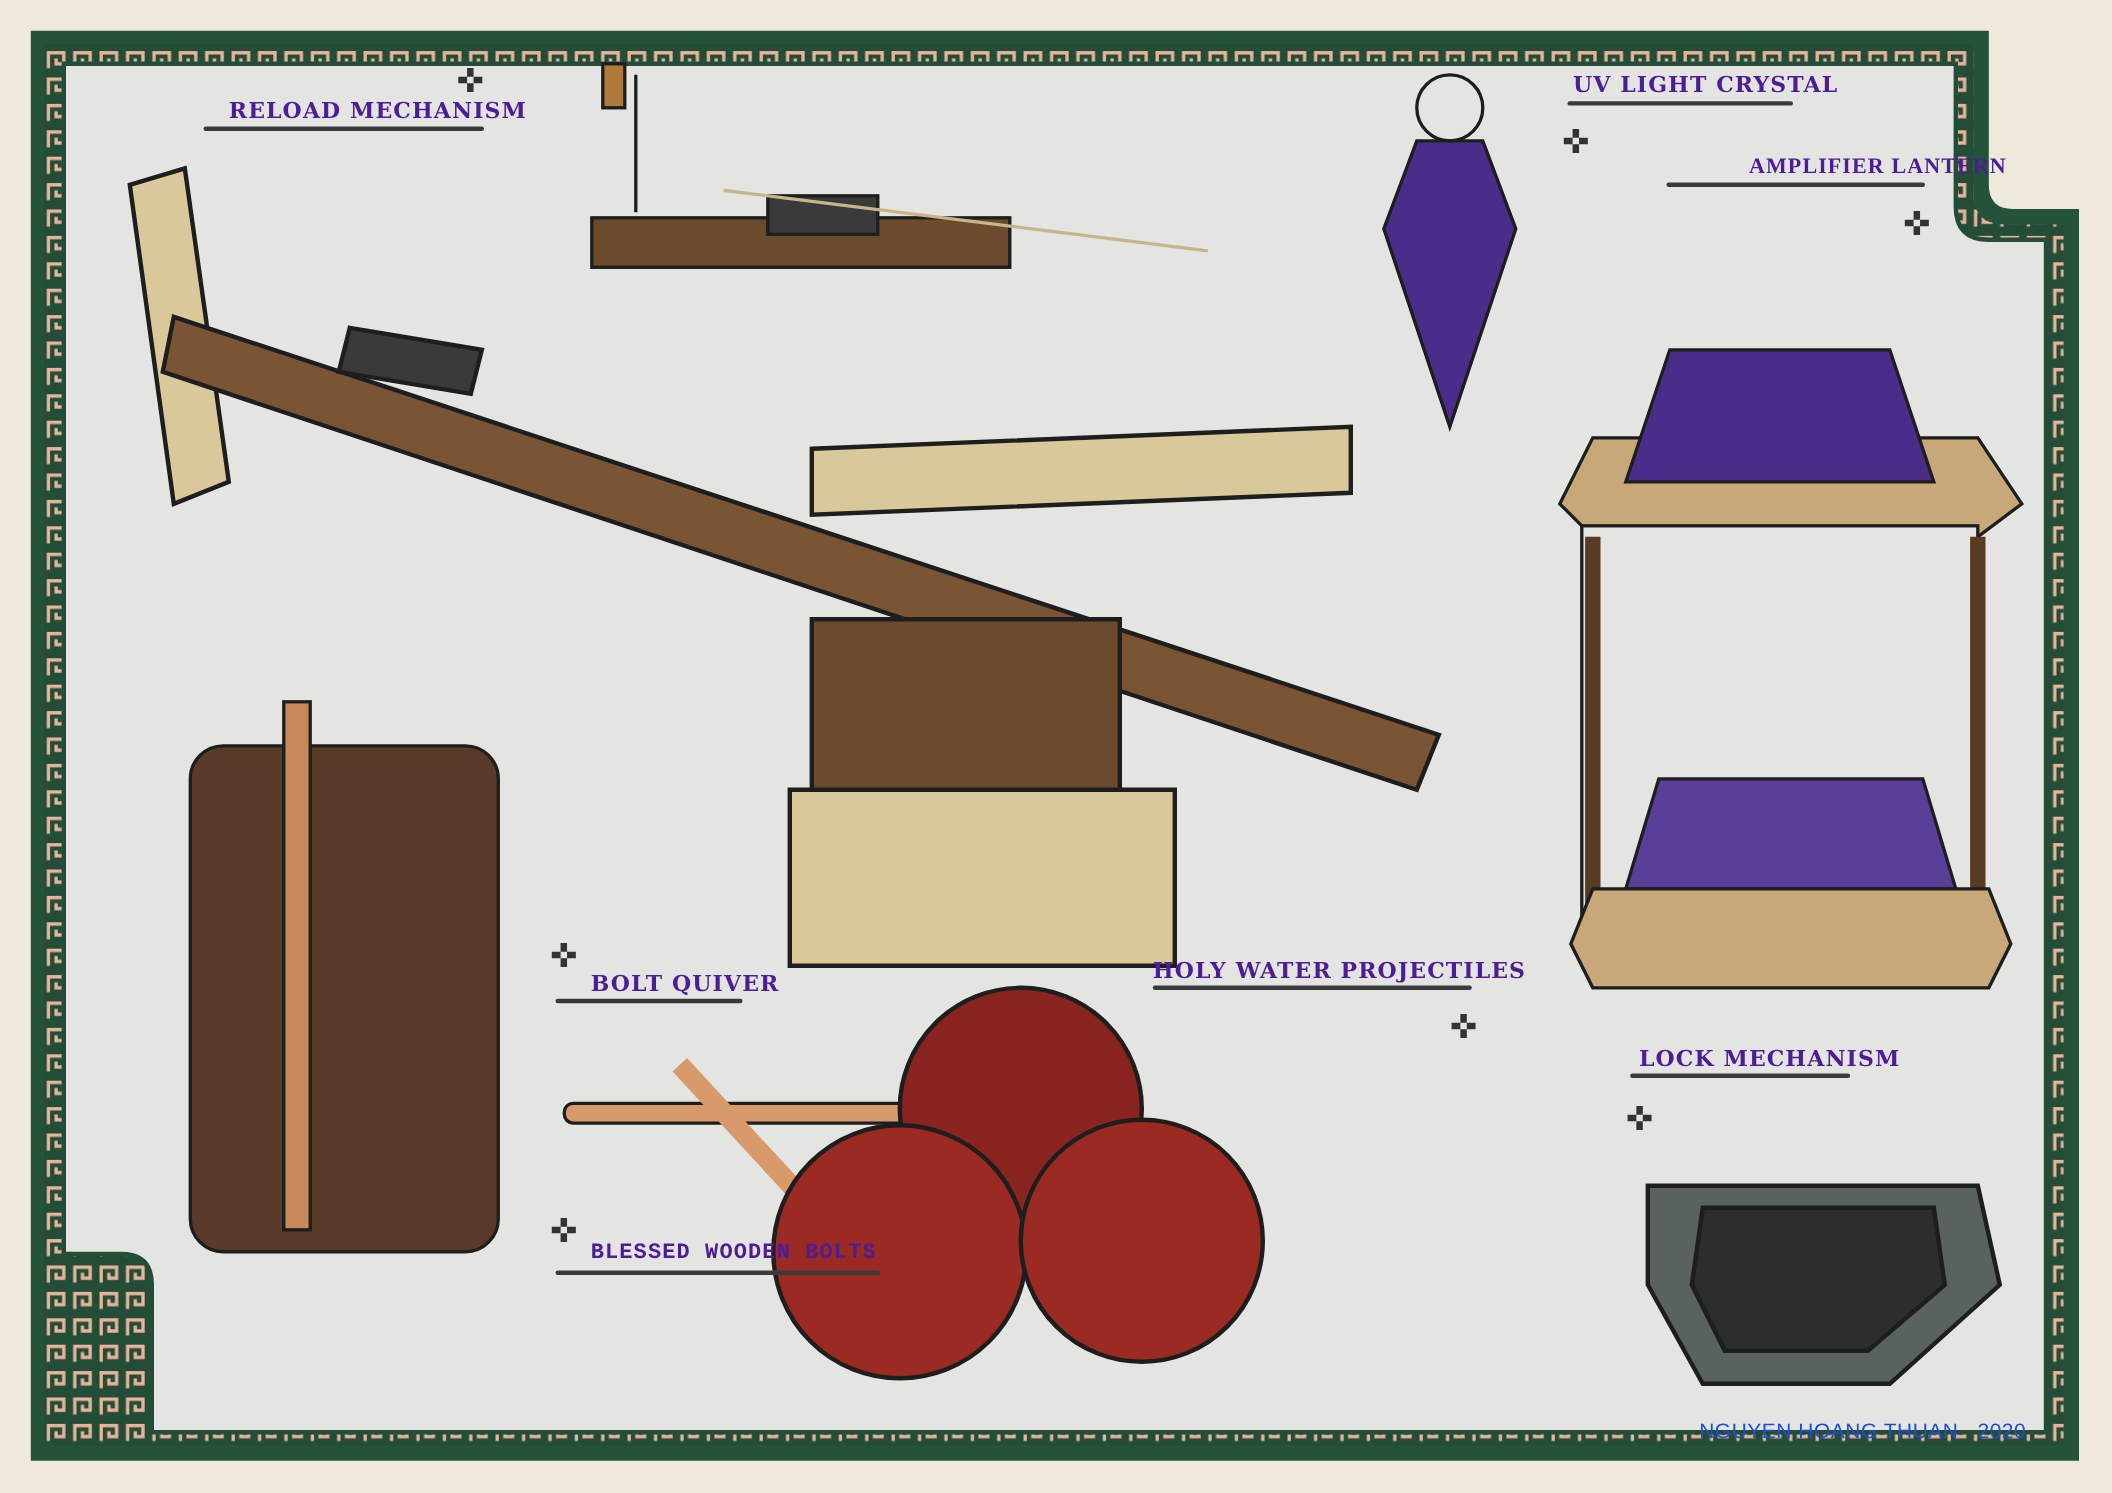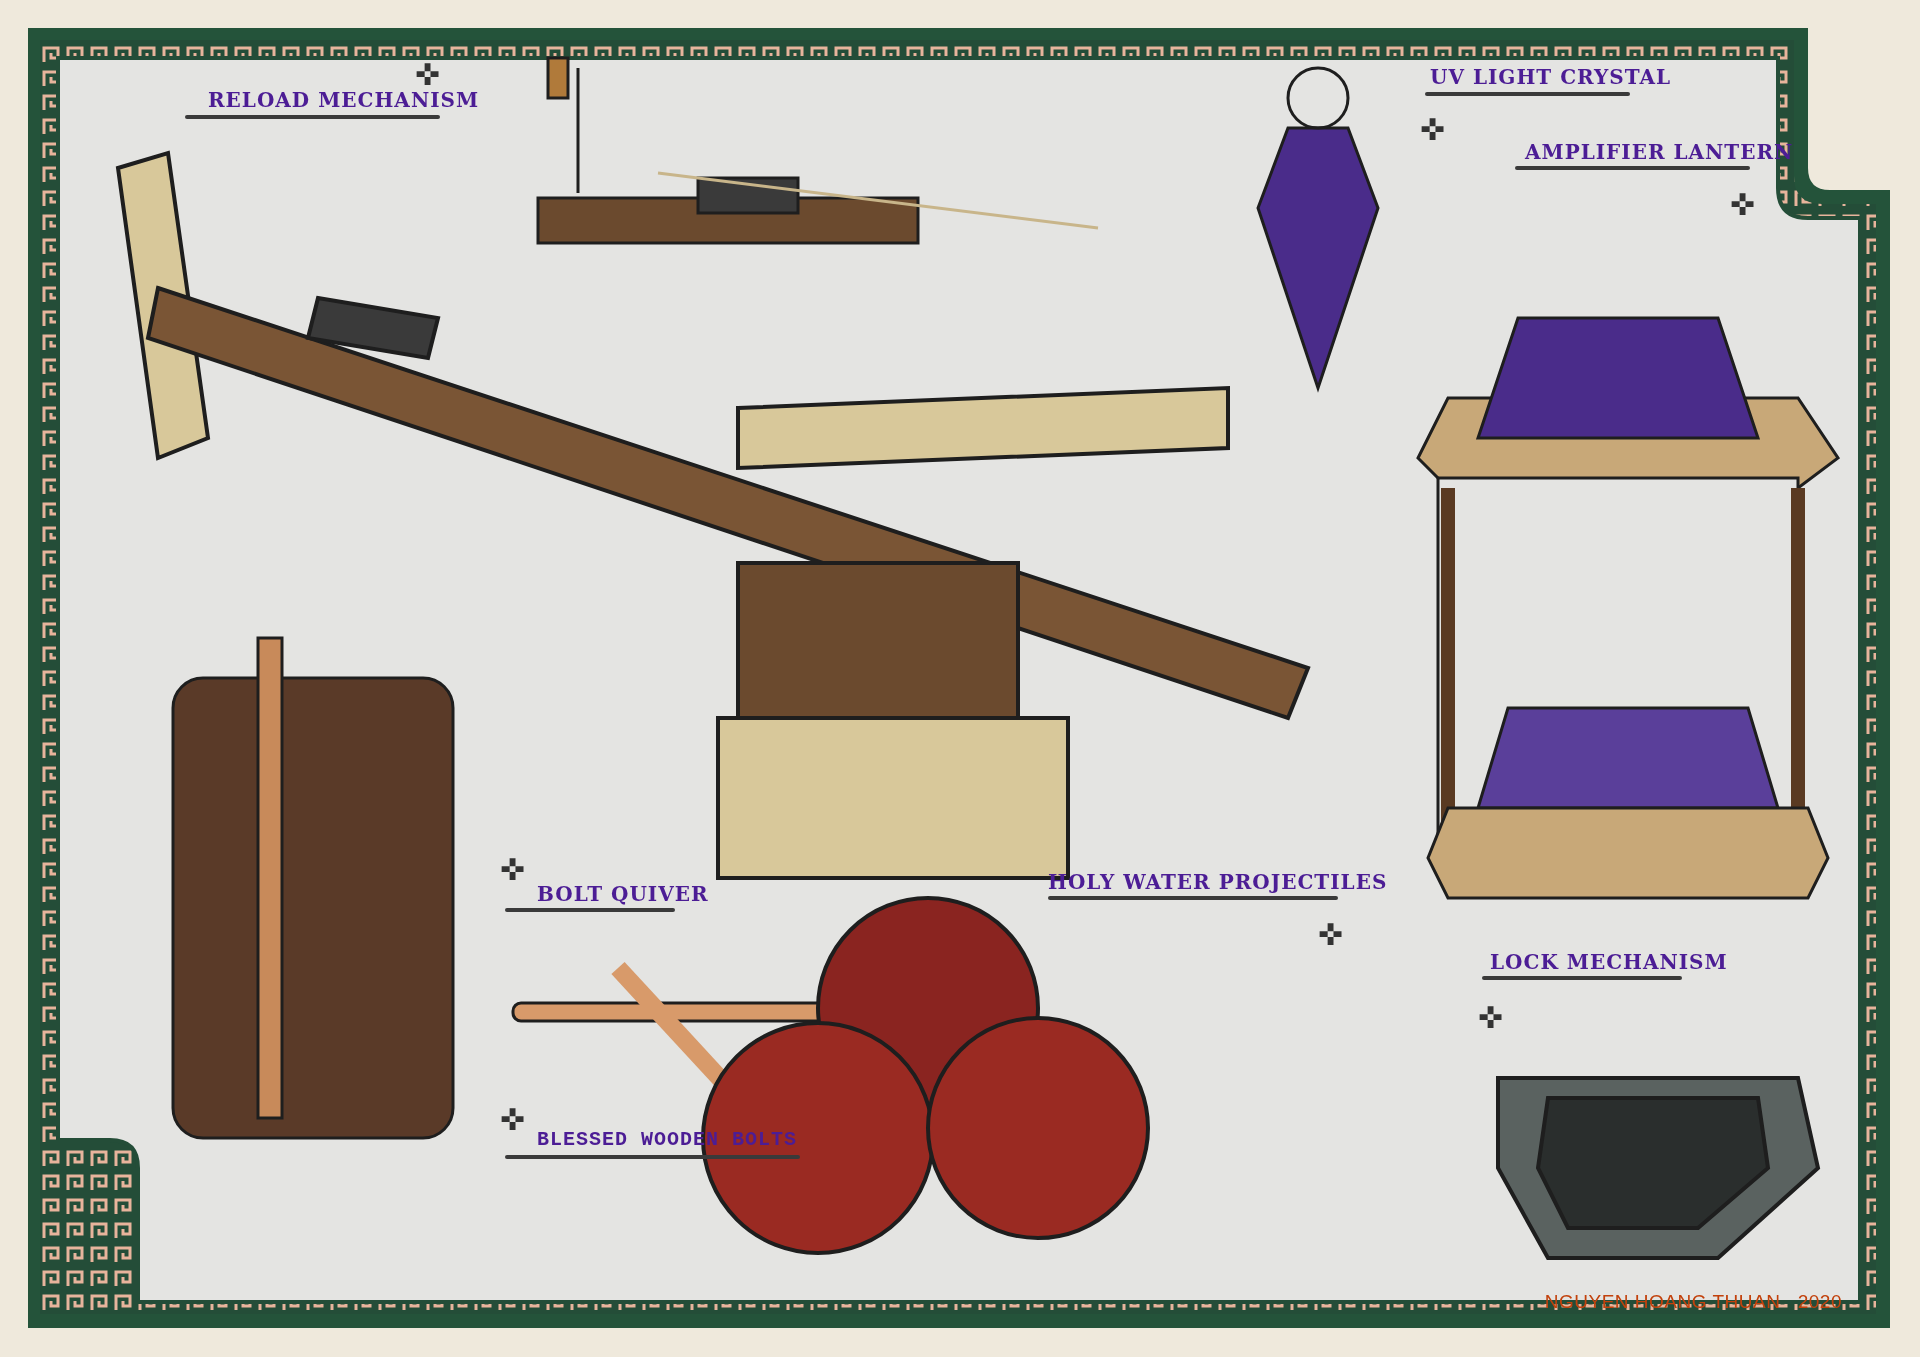--- a/index.html
+++ b/index.html
@@ -2,21 +2,21 @@
 <html><head>
 <meta charset="utf-8">
 <style>
   html,body{margin:0;padding:0;}
   body{width:1920px;height:1357px;background:#efe9dc;position:relative;overflow:hidden;font-family:"DejaVu Serif",serif;}
   .sheet{position:absolute;left:0;top:0;width:1920px;height:1357px;}
   .paper{position:absolute;left:18px;top:18px;width:1884px;height:1321px;}
   .label{position:absolute;font-family:"DejaVu Serif",serif;font-weight:bold;color:#4c1d95;font-size:20px;letter-spacing:1px;white-space:nowrap;}
   .rule{position:absolute;height:4px;background:#3a3a3a;border-radius:2px;}
   .orn{position:absolute;font-size:30px;color:#333;line-height:1;}
-  .credit{position:absolute;right:78px;bottom:44px;font-family:"Liberation Sans",sans-serif;font-size:19px;color:#c2410c;letter-spacing:0.5px;}
+  .credit{position:absolute;right:78px;bottom:44px;font-family:"Liberation Sans",sans-serif;font-size:19px;color:#1d4ed8;letter-spacing:0.5px;}
 </style>
 </head>
 <body>
 
 <div class="sheet">
   <svg class="paper" width="1884" height="1321" viewBox="0 0 1884 1321">
     <defs>
       <pattern id="meander" width="24" height="24" patternUnits="userSpaceOnUse">
         <rect width="24" height="24" fill="#244d38"></rect>
         <path d="M2 20 V6 H16 V16 H9 V11" fill="none" stroke="#e8b49c" stroke-width="3"></path>
@@ -86,21 +86,21 @@
     <div class="orn" style="left:415px;top:60px;">✜</div>
   </div>
 
   <div>
     <div class="label" style="left:1430px;top:65px;">UV LIGHT CRYSTAL</div>
     <div class="rule" style="left:1425px;top:92px;width:205px;"></div>
     <div class="orn" style="left:1420px;top:115px;">✜</div>
   </div>
 
   <div>
-    <div class="label" style="left:1525px;top:140px;">AMPLIFIER LANTERN</div>
+    <div class="label" style="left:1590px;top:140px;font-family:Liberation Serif, serif;">AMPLIFIER LANTERN</div>
     <div class="rule" style="left:1515px;top:166px;width:235px;"></div>
     <div class="orn" style="left:1730px;top:190px;">✜</div>
   </div>
 
   <div>
     <div class="orn" style="left:500px;top:855px;">✜</div>
     <div class="label" style="left:537px;top:882px;text-align:center;">BOLT QUIVER</div>
     <div class="rule" style="left:505px;top:908px;width:170px;"></div>
   </div>
 

